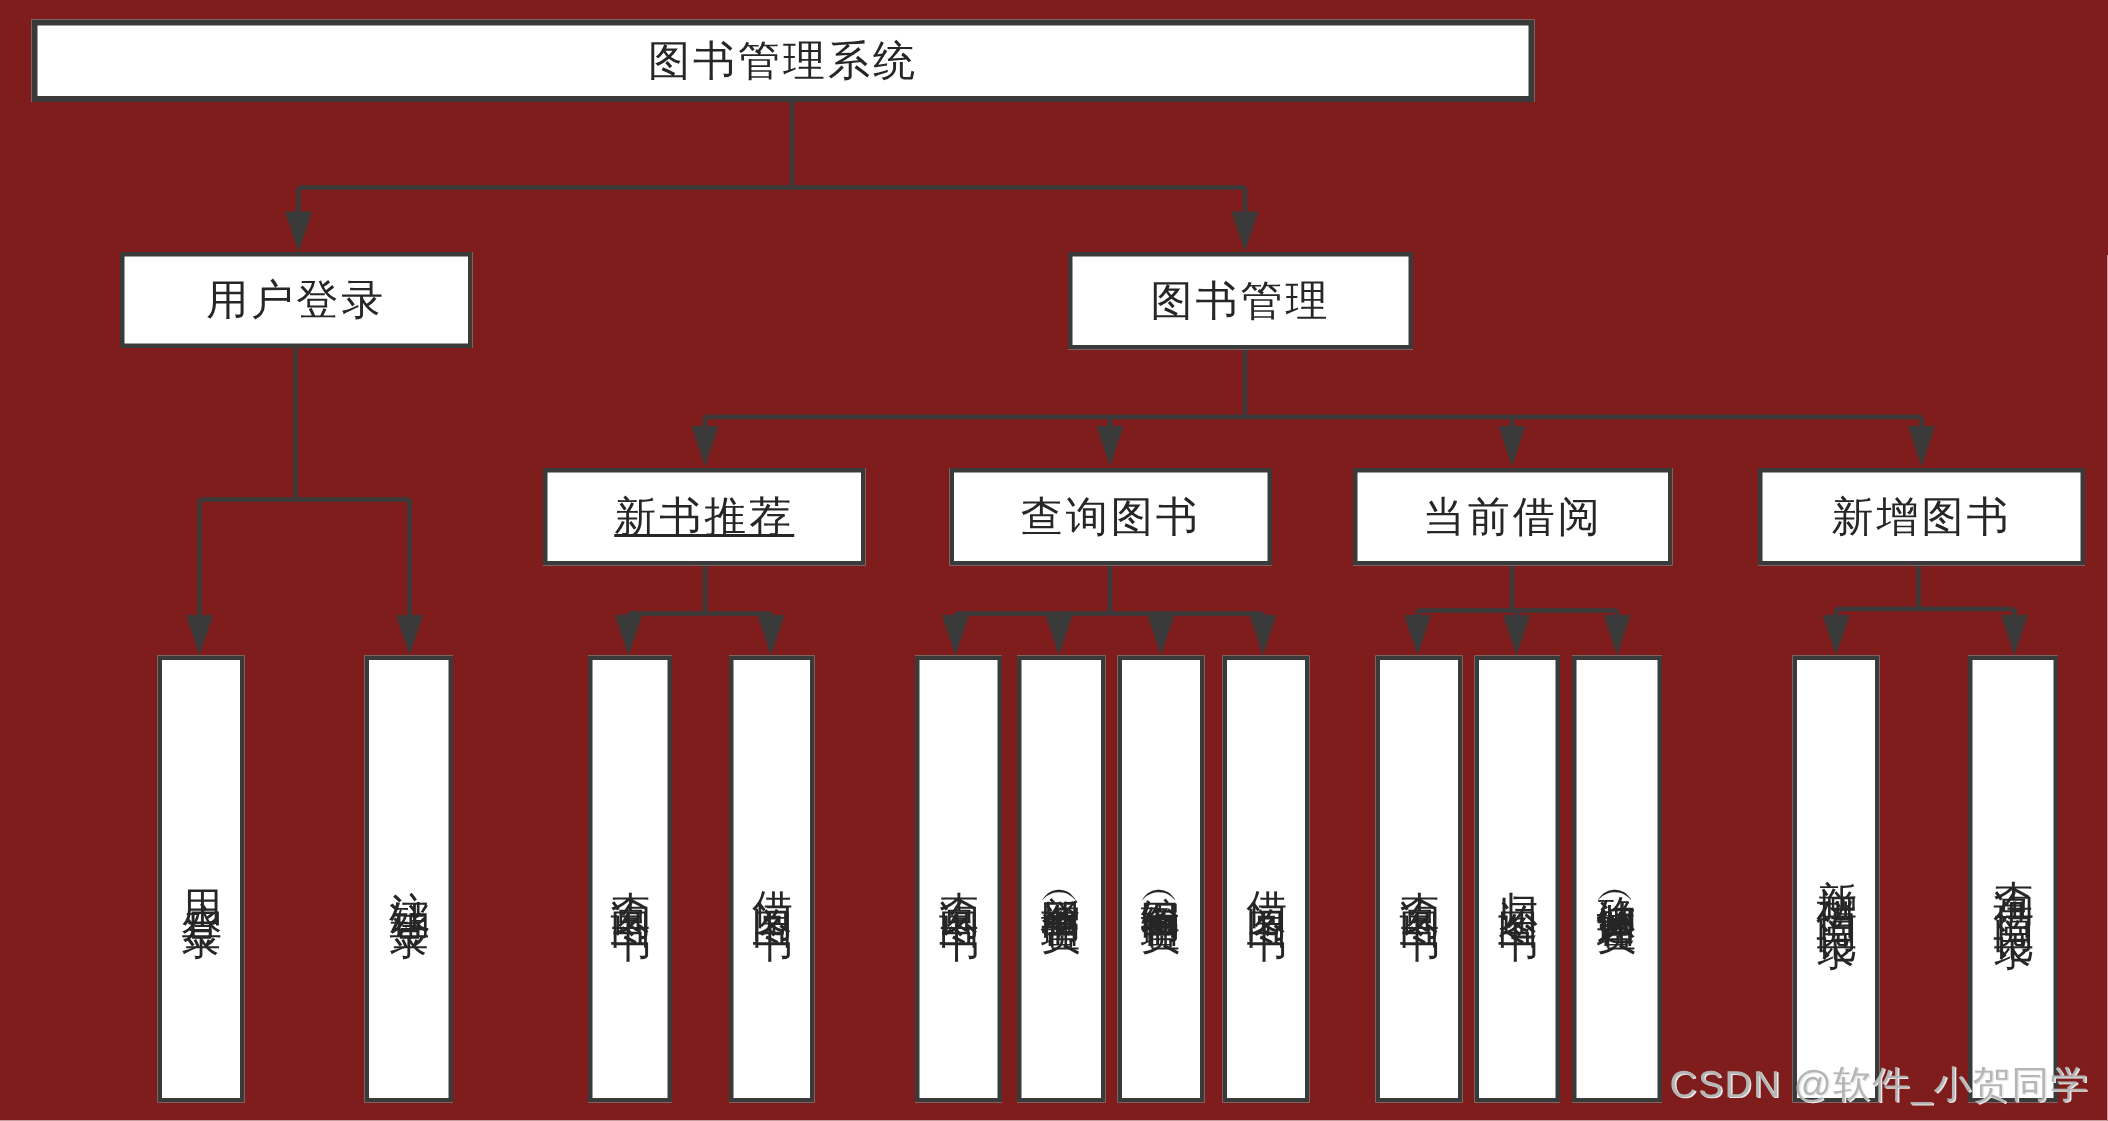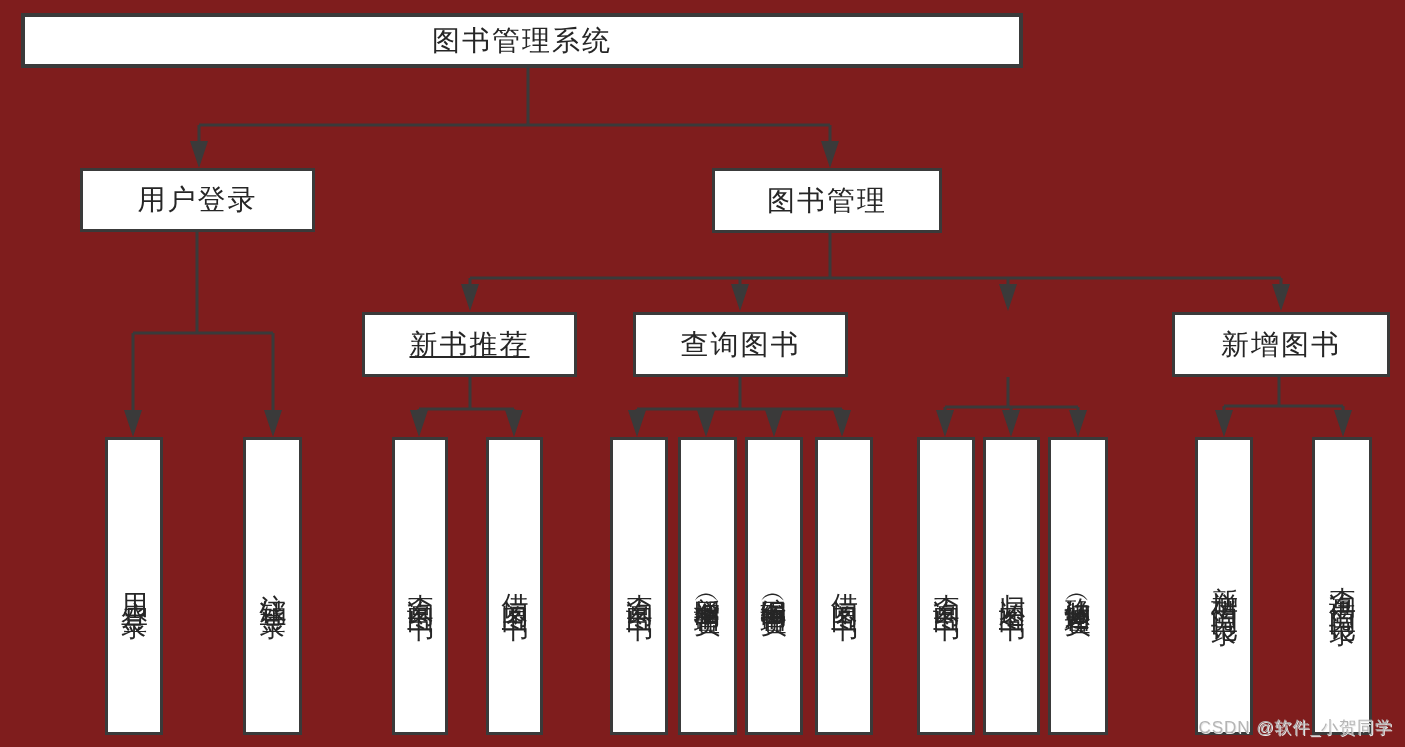--- a/index.html
+++ b/index.html
@@ -43,21 +43,21 @@
     line-height: 1;
   }
   .node.v.long .label {
     font-size: 26px;
     letter-spacing: 2px;
   }
   .watermark {
     position: absolute;
     right: 12px;
     bottom: 8px;
-    font-size: 17px;
+    font-size: 25px;
     letter-spacing: 1px;
     color: #b5b5b5;
     text-shadow: 1px 1px 0 #e9e9e9;
     white-space: nowrap;
   }
 </style>
 </head>
 <body>
 
 <div class="canvas">
@@ -93,20 +93,23 @@
   </div>
   <div class="node" style="left:712px; top:168px; width:230px; height:65px;">
     <span class="label">图书管理</span>
   </div>
 
   <div class="node" style="left:362px; top:312px; width:215px; height:65px;text-decoration:underline;">
     <span class="label">新书推荐</span>
   </div>
   <div class="node" style="left:633px; top:312px; width:215px; height:65px;">
     <span class="label">查询图书</span>
+  </div>
+  <div class="node" style="left:902px; top:312px; width:213px; height:65px;">
+    <span class="label">当前借阅</span>
   </div>
   <div class="node" style="left:1172px; top:312px; width:218px; height:65px;">
     <span class="label">新增图书</span>
   </div>
 
   <div class="node v" style="left:105px; top:437px; width:58px; height:298px;">
     <span class="label">用户登录</span>
   </div>
   <div class="node v" style="left:243px; top:437px; width:59px; height:298px;">
     <span class="label">注销登录</span>

